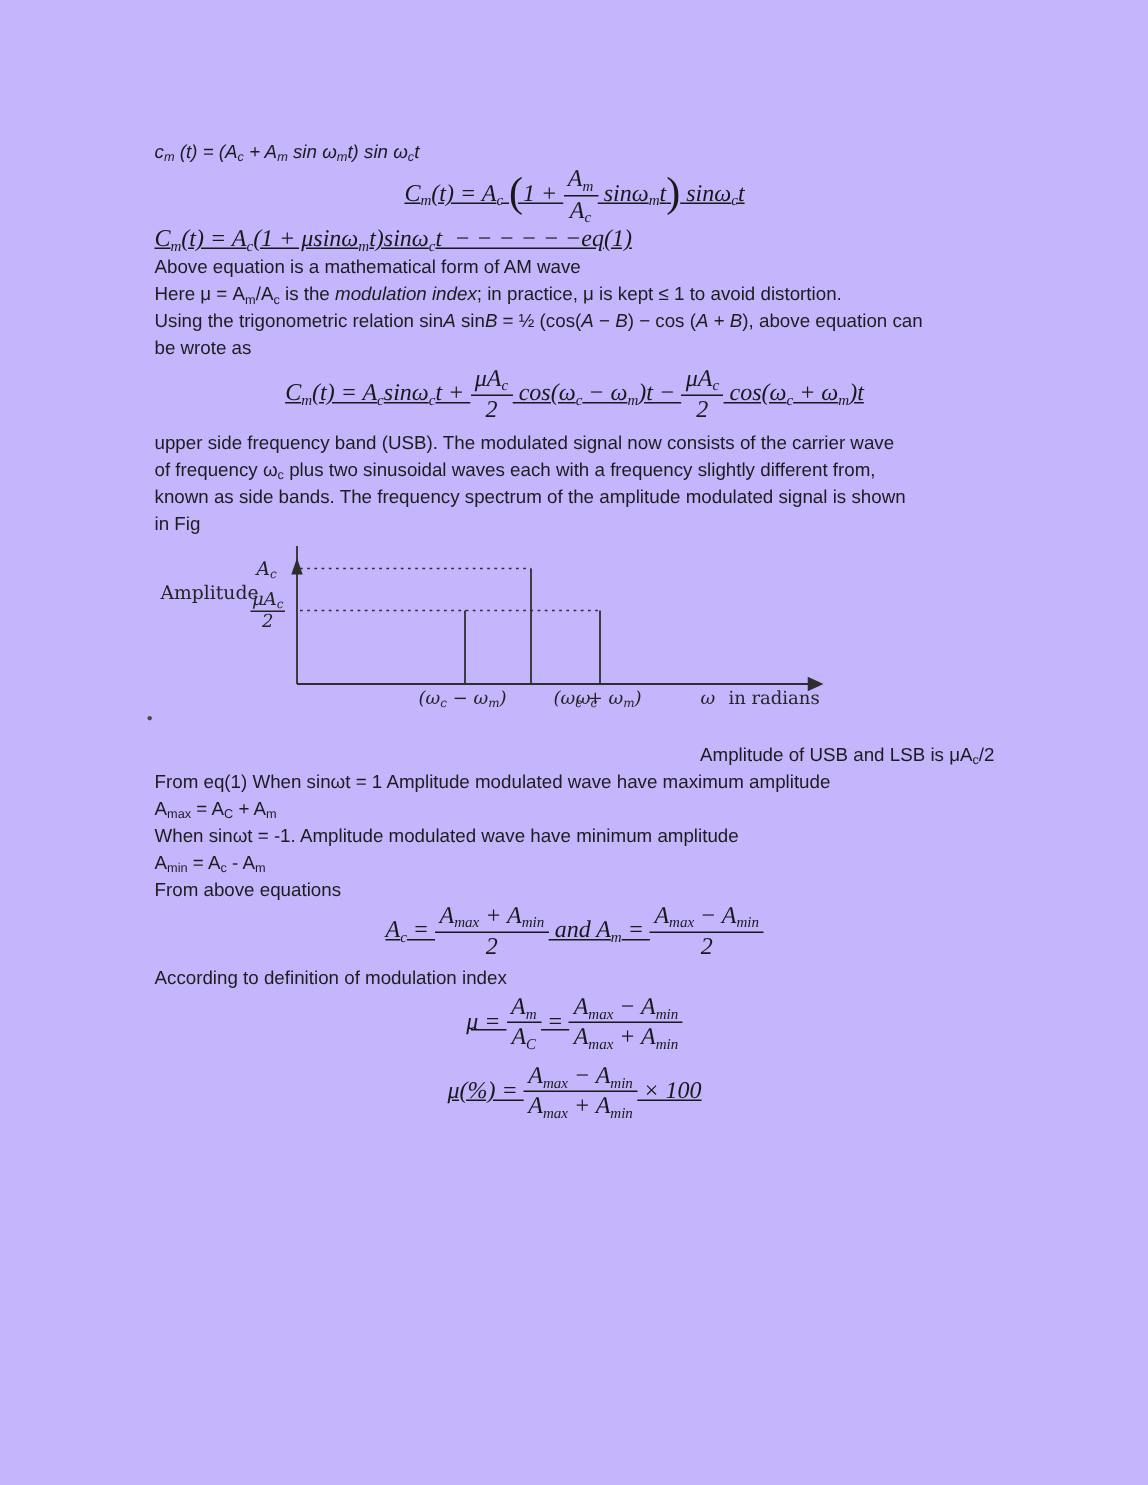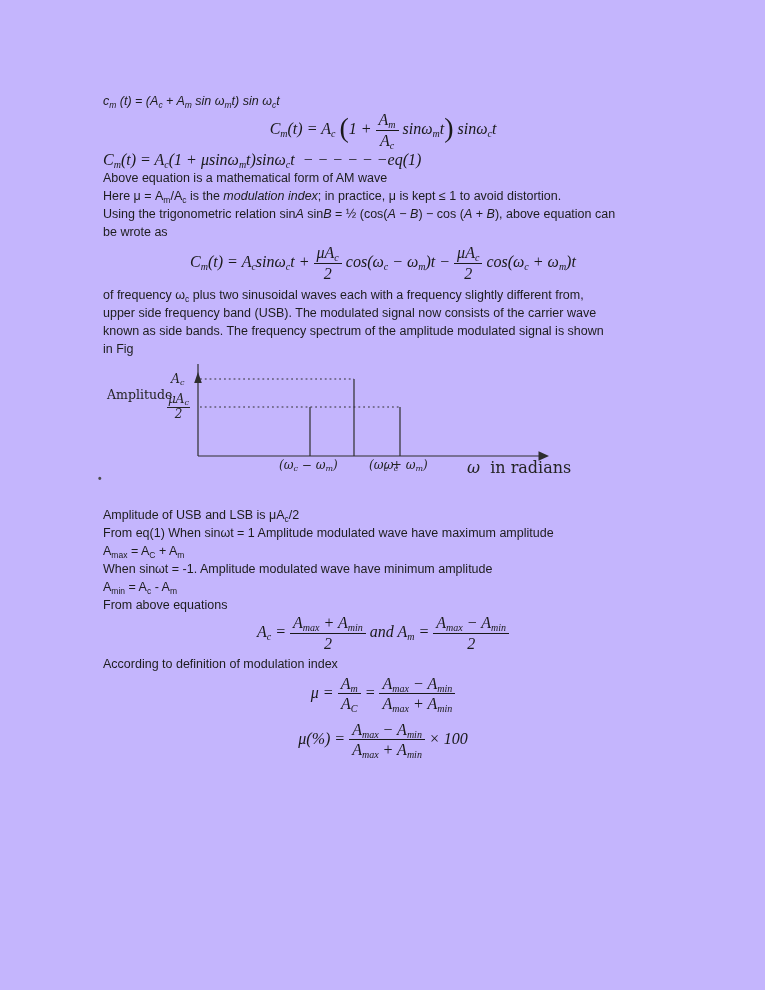--- a/index.html
+++ b/index.html
@@ -5,76 +5,76 @@
   html,body { margin:0; padding:0; background:#e8e8e8; }
   .page { width:765px; height:990px; background:#c4b5fd; position:relative; overflow:hidden;
           font-family:"Liberation Sans", sans-serif; color:#1d1d1d; }
   .content { position:absolute; left:103px; top:92px; width:560px; }
 
   .t   { font-size:12.5px; line-height:18px; white-space:pre; }
   .t sub { font-size:8.5px; line-height:0; vertical-align:-2.5px; }
   .it  { font-style:italic; }
 
   .meq { font-family:"Liberation Serif", serif; font-style:italic; font-size:16px;
-         text-align:center; white-space:pre; color:#191919; }
+         text-align:center; white-space:pre; color:#191919;text-decoration:underline; }
   .meq sub { font-size:10px; line-height:0; vertical-align:-3px; }
 
   .frac { display:inline-block; vertical-align:middle; text-align:center; line-height:1.1; }
   .frac .num { display:block; border-bottom:1px solid currentColor; padding:0 3px 1px; }
   .frac .den { display:block; padding:1px 3px 0; }
   .bigp { font-style:normal; font-size:175%; line-height:0; vertical-align:-0.12em; }
 
   .eqA { margin-top:1px; }
   .eqB { text-align:left; margin-top:2px; }
   .eqC { margin:12px 0 2px; }
   .eqD { margin:3px 0 4px; }
   .eqE { margin:0 0 2px; }
   .eqF { margin:2px 0 0; }
   .eqG { margin-top:8px; }
-  .mt  { margin-top:24px; }
+  .mt  { margin-top:12px;text-align:right; }
 
   
   .figure { position:relative; height:118px; margin-top:6px;
             font-family:"DejaVu Serif", serif; color:#242424; }
   .figure svg { position:absolute; left:0; top:0; }
   .figure svg line { stroke:#2e2e2e; stroke-width:1.2; }
   .figure svg line.dash { stroke-dasharray:1.8 3; stroke-width:1.1; }
   .figure svg polygon { fill:#2e2e2e; }
   .flabel { position:absolute; font-size:12.5px; line-height:1.1; white-space:pre; }
   .flabel sub { font-size:8px; line-height:0; vertical-align:-2px; }
   .f-amplitude { left:4px; top:24px; }
   .f-ac   { left:68px; top:8px; font-style:italic; }
   .f-muac { left:64px; top:29px; font-style:italic; font-size:12px; }
   .f-muac .frac .num { border-bottom-width:1.3px; padding:0 1px 0; }
   .f-muac .frac .den { padding:0; }
   .f-x1 { left:176px; top:95px; width:64px; text-align:left; font-style:italic; font-size:12px; }
   .f-x2 { left:242px; top:95px; width:20px; text-align:center; font-style:italic; font-size:12px;margin-left:36px; }
   .f-x3 { left:266px; top:95px; width:66px; text-align:left; font-style:italic; font-size:12px; }
-  .f-xaxis { left:364px; top:95px; font-size:16px; }
+  .f-xaxis { left:364px; top:95px; font-size:12px; }
   .f-xaxis i { margin-right:5px; }
   .stray { position:absolute; left:-6px; top:101px; font-weight:bold; color:#4a4a4a; }
 </style>
 </head>
 <body>
 
 <div class="page">
   <div class="content">
 
     <div class="t it">c<sub>m</sub> (t) = (A<sub>c</sub> + A<sub>m</sub> sin ω<sub>m</sub>t) sin ω<sub>c</sub>t</div>
     <div class="meq eqA">C<sub>m</sub>(t) = A<sub>c</sub> <span class="bigp">(</span>1 + <span class="frac"><span class="num">A<sub>m</sub></span><span class="den">A<sub>c</sub></span></span> sinω<sub>m</sub>t<span class="bigp">)</span> sinω<sub>c</sub>t</div>
     <div class="meq eqB">C<sub>m</sub>(t) = A<sub>c</sub>(1 + μsinω<sub>m</sub>t)sinω<sub>c</sub>t  − − − − − −eq(1)</div>
     <div class="t">Above equation is a mathematical form of AM wave</div>
     <div class="t">Here μ = A<sub>m</sub>/A<sub>c</sub> is the <i>modulation index</i>; in practice, μ is kept ≤ 1 to avoid distortion.</div>
 
     <div class="t">Using the trigonometric relation sin<i>A</i> sin<i>B</i> = ½ (cos(<i>A</i> − <i>B</i>) − cos (<i>A</i> + <i>B</i>), above equation can</div>
     <div class="t">be wrote as</div>
     <div class="meq eqD">C<sub>m</sub>(t) = A<sub>c</sub>sinω<sub>c</sub>t + <span class="frac"><span class="num">μA<sub>c</sub></span><span class="den">2</span></span> cos(ω<sub>c</sub> − ω<sub>m</sub>)t − <span class="frac"><span class="num">μA<sub>c</sub></span><span class="den">2</span></span> cos(ω<sub>c</sub> + ω<sub>m</sub>)t</div>
 
+    <div class="t">upper side frequency band (USB). The modulated signal now consists of the carrier wave</div>
     <div class="t">of frequency ω<sub>c</sub> plus two sinusoidal waves each with a frequency slightly different from,</div>
-    <div class="t">upper side frequency band (USB). The modulated signal now consists of the carrier wave</div>
     <div class="t">known as side bands. The frequency spectrum of the amplitude modulated signal is shown</div>
     <div class="t">in Fig</div>
 
     <div class="figure">
       <svg width="470" height="120" viewBox="0 0 470 120">
         <line x1="95" y1="0" x2="95" y2="92"></line>
         <polygon points="95,8 91.2,19 98.8,19"></polygon>
         <line x1="95" y1="92" x2="439" y2="92"></line>
         <polygon points="446,92 435.5,87.2 435.5,96.8"></polygon>
         <line x1="207" y1="43" x2="207" y2="92"></line>

